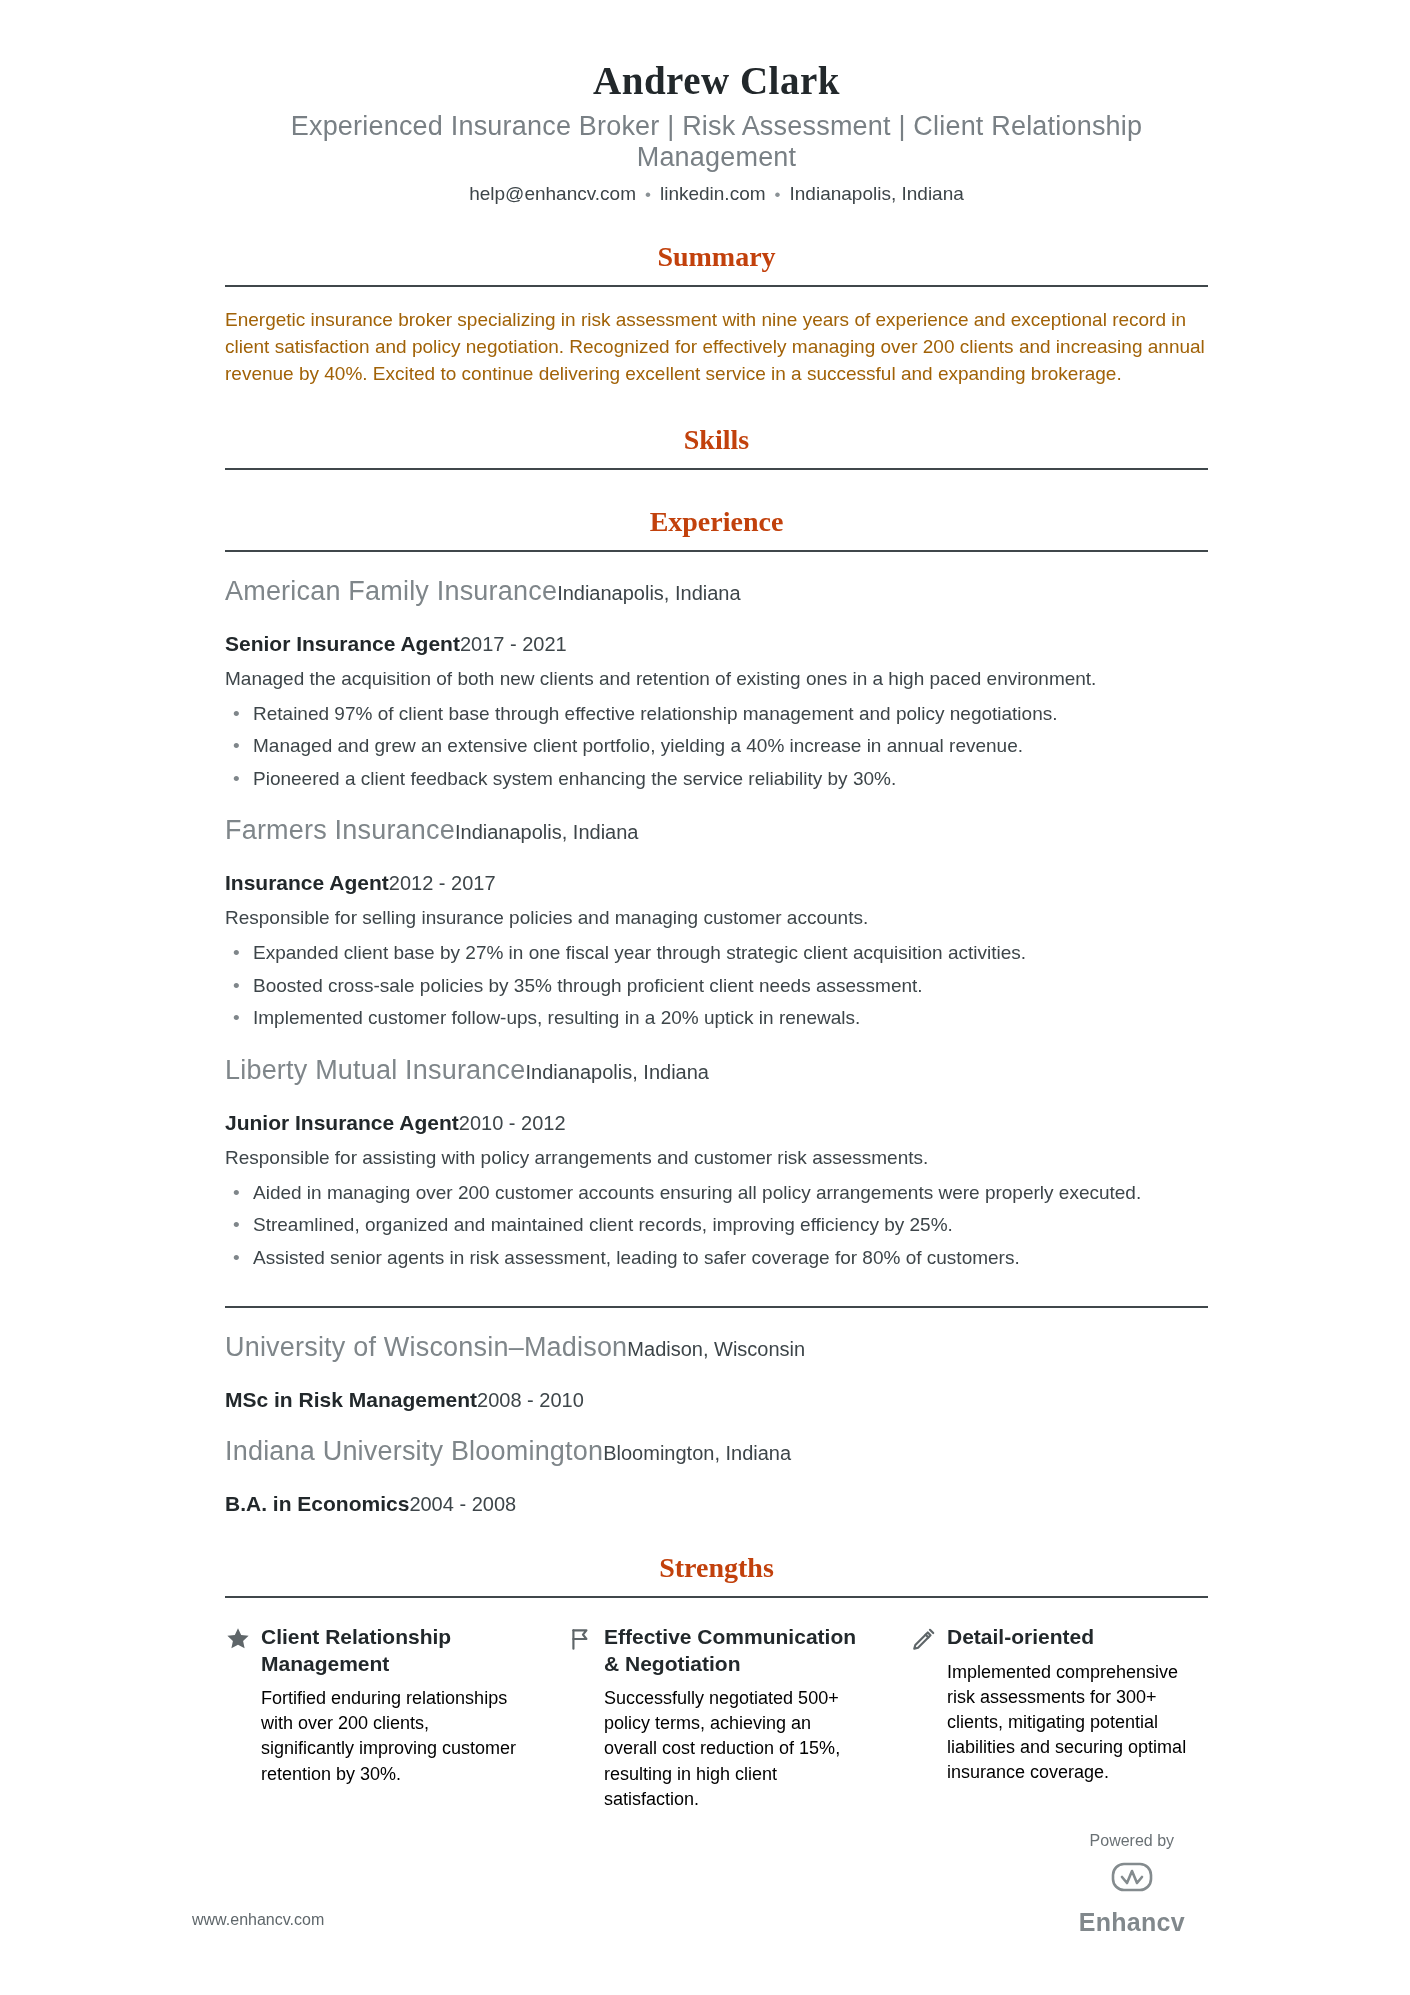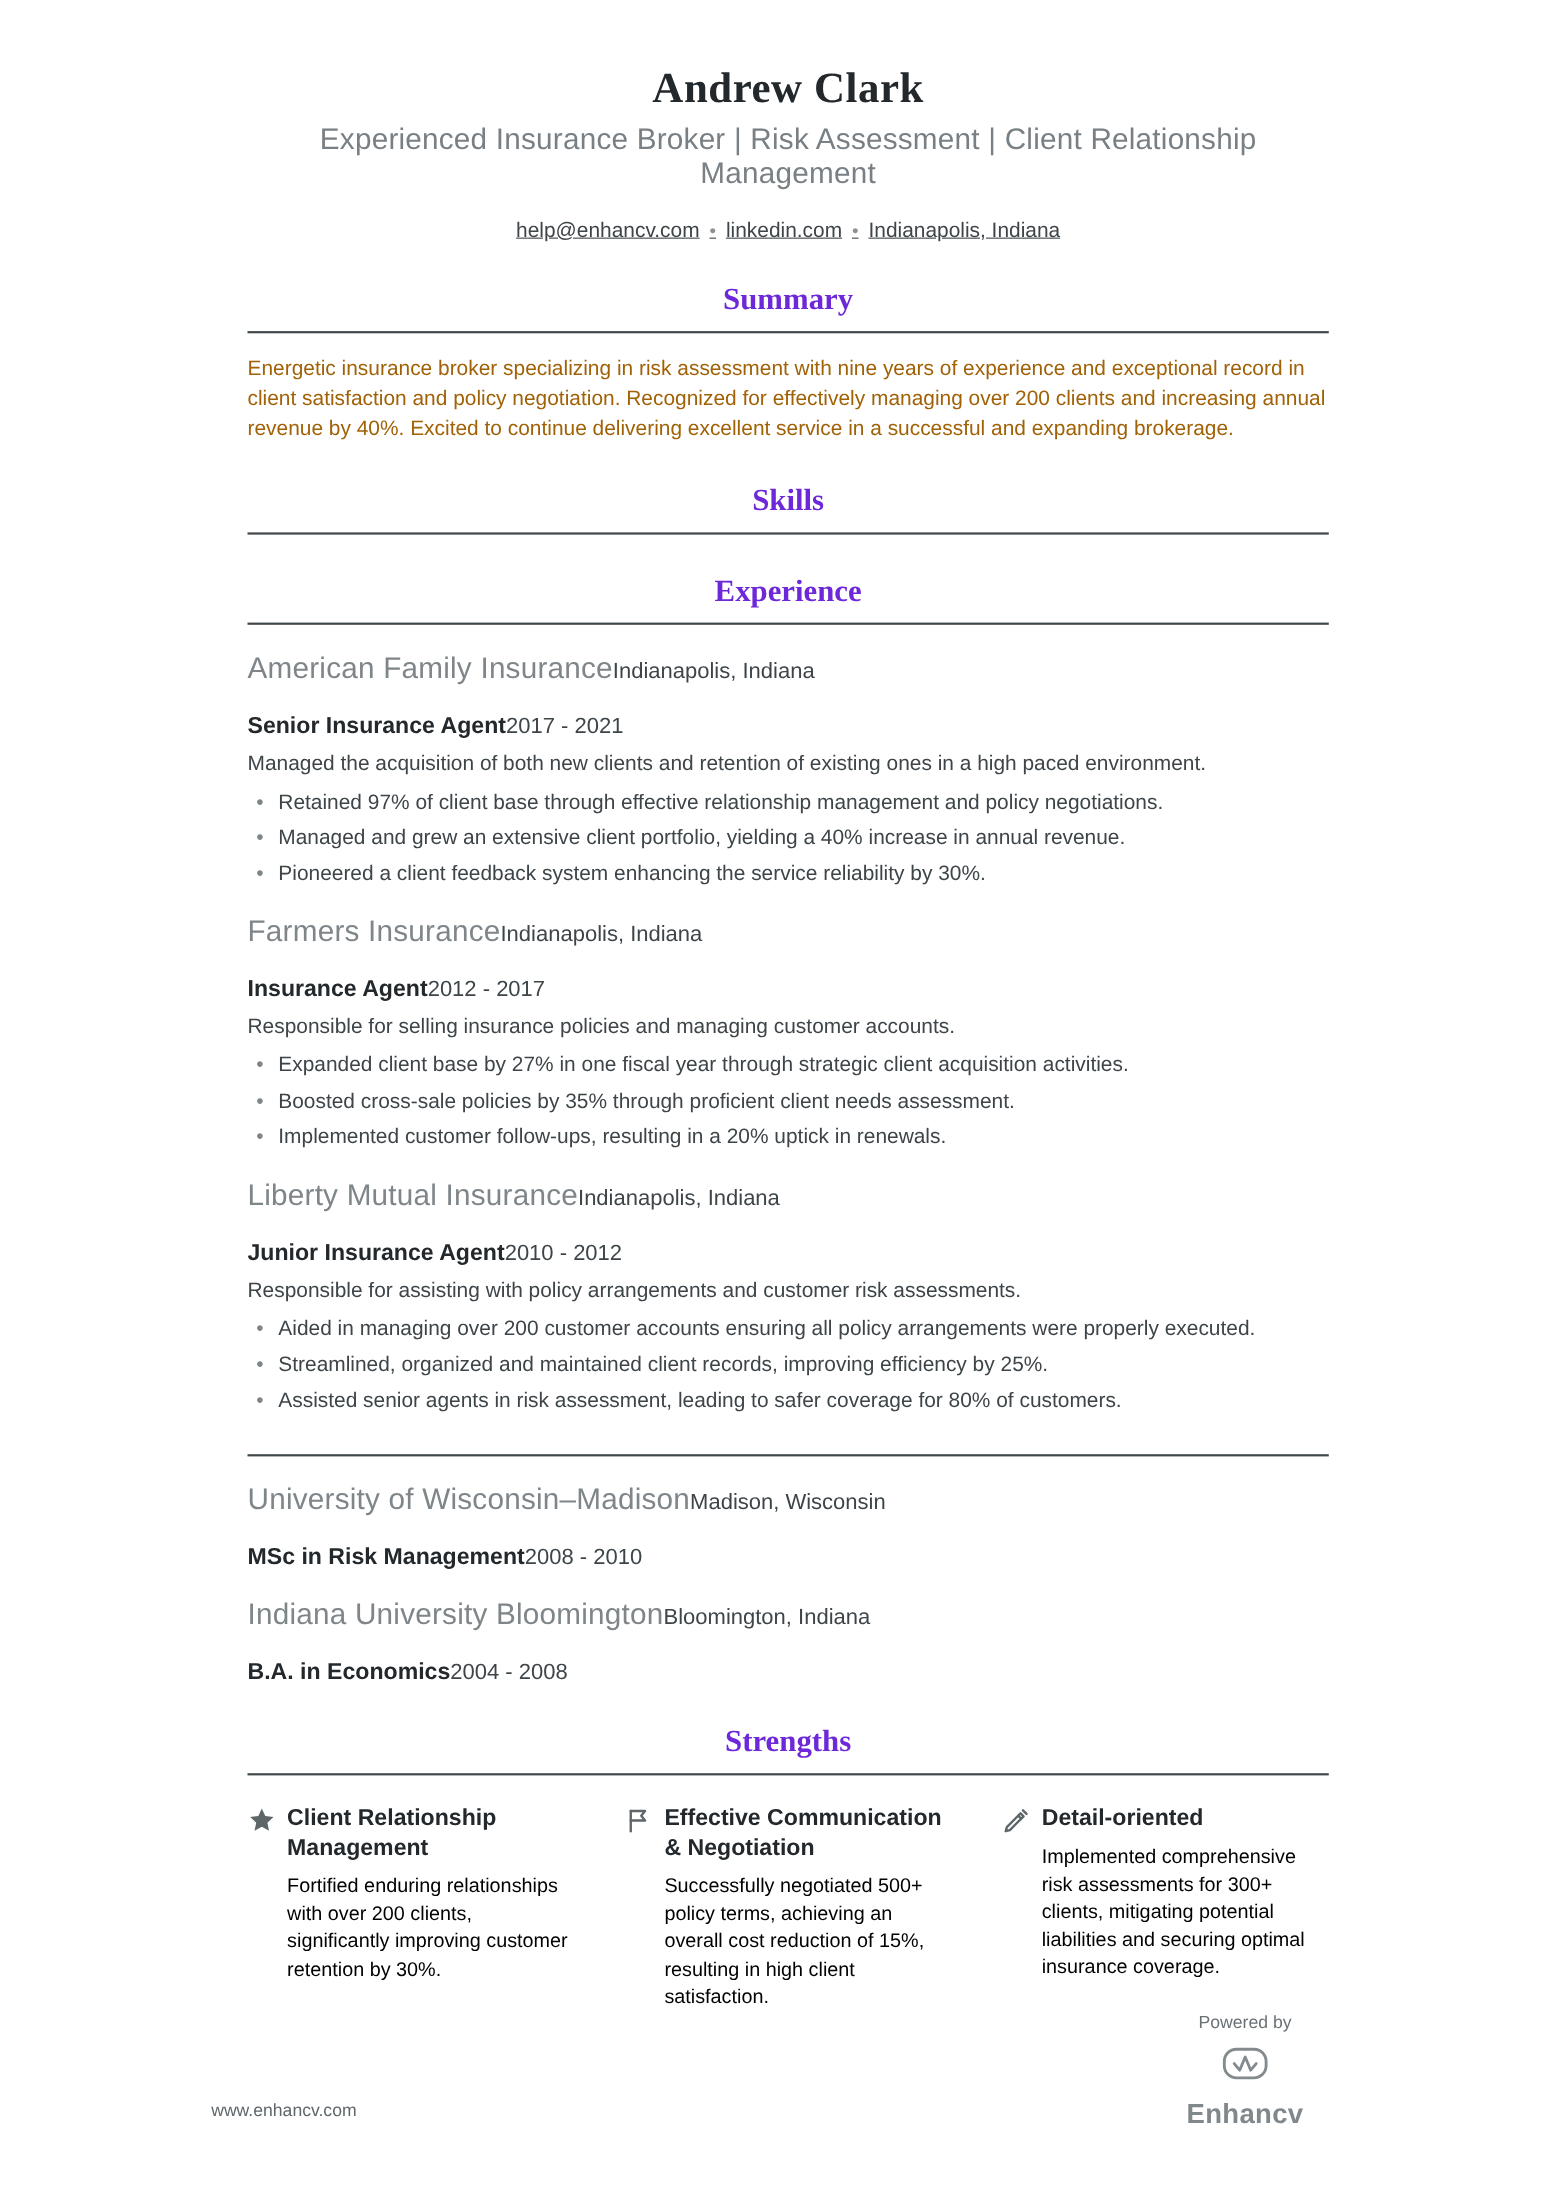--- a/index.html
+++ b/index.html
@@ -26,36 +26,35 @@
     color: #22282b;
     letter-spacing: 0.5px;
   }
   .tagline {
     margin-top: 8px;
     font-size: 27px;
     color: #798085;
     letter-spacing: 0.2px;
   }
   .contact {
-    margin-top: 26px;
+    margin-top: 10px;
     font-size: 19px;
     color: #3d4549;
-    text-decoration: underline;
   }
   .contact .sep { color: #8b9296; margin: 0 9px; font-size: 17px; }
 
   
   .section { margin-top: 36px; }
   .sec-title {
     margin: 0 0 12px 0;
     font-family: "Liberation Serif", serif;
     font-size: 28px;
     font-weight: 700;
     text-align: center;
-    color: #6d28d9;
+    color: #c2410c;
   }
   .sec-rule {
     height: 0;
     border-top: 2px solid #40474b;
     margin-bottom: 20px;
   }
   .body-text {
     margin: 0;
     font-size: 19px;
     line-height: 1.42;

